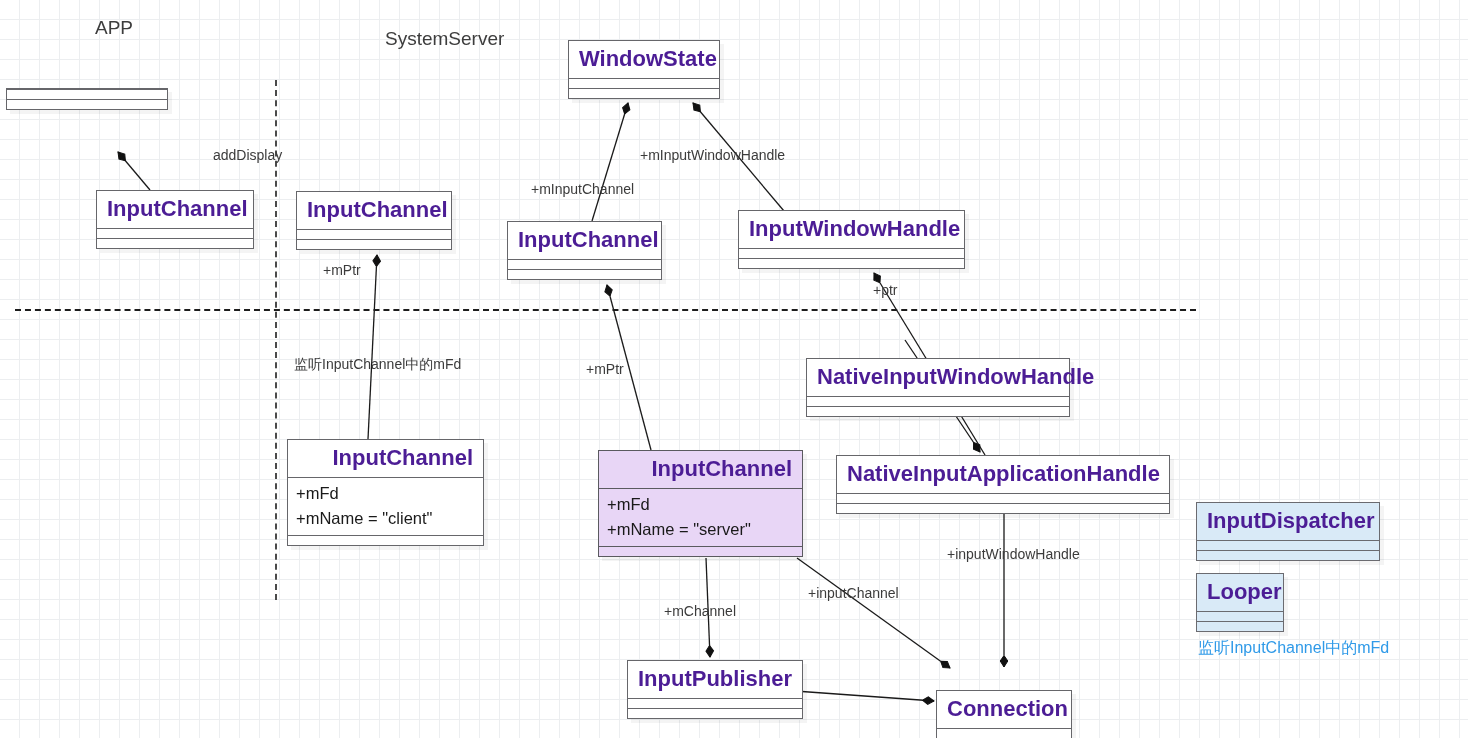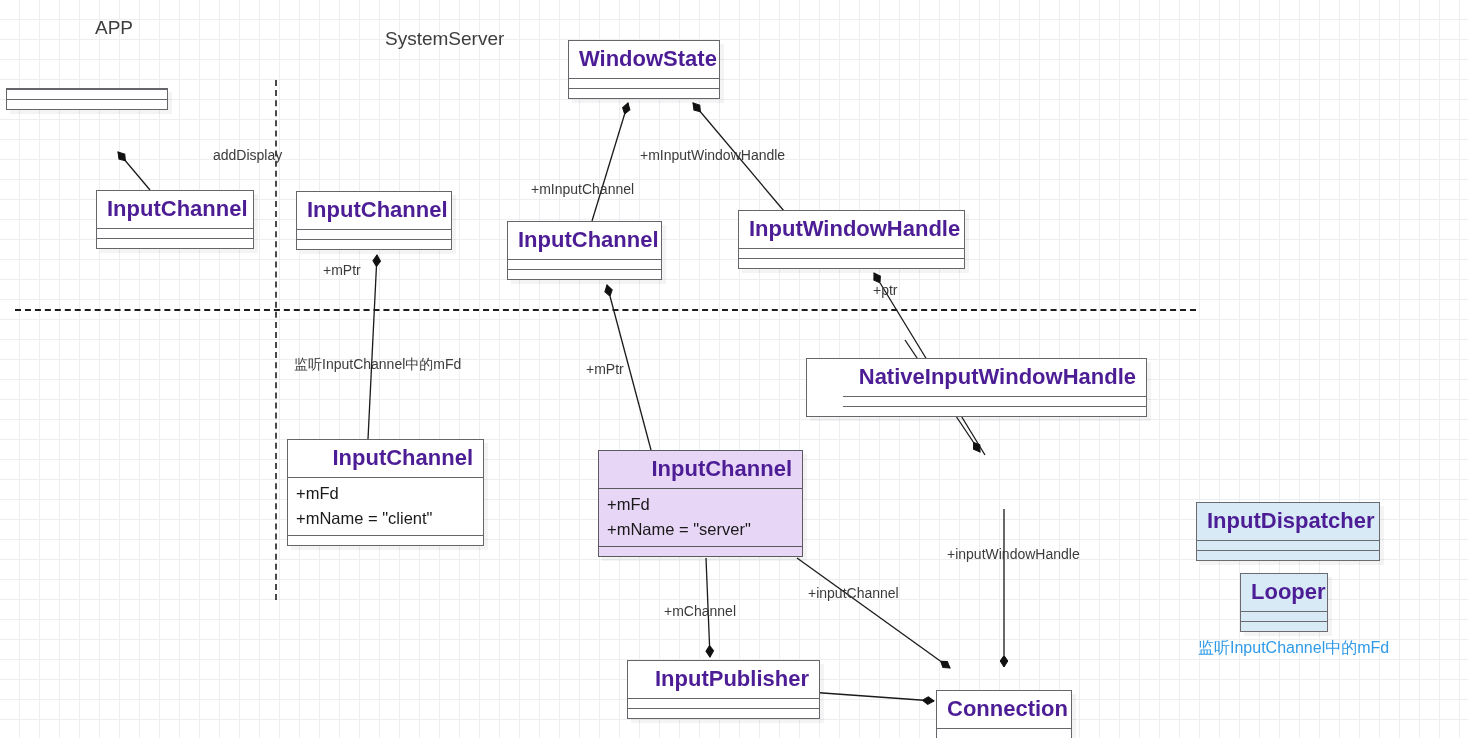--- a/index.html
+++ b/index.html
@@ -202,30 +202,37 @@
     <div class="title">InputChannel</div>
     <div class="sep"></div>
     <div class="attrs">
       <div>+mFd</div>
       <div>+mName = "server"</div>
     </div>
     <div class="sep"></div>
     <div class="band"></div>
   </div>
 
-  <div class="uml" style="left:806px;top:358px;width:341px;padding-left:36px;">
+  <div class="uml" style="left:806px;top:358px;width:264px;">
     <div class="title">NativeInputWindowHandle</div>
     <div class="sep"></div>
     <div class="band"></div>
     <div class="sep"></div>
     <div class="band"></div>
   </div>
 
-
-  <div class="uml" style="left:627px;top:660px;width:193px;">
+  <div class="uml" style="left:836px;top:455px;width:334px;">
+    <div class="title">NativeInputApplicationHandle</div>
+    <div class="sep"></div>
+    <div class="band"></div>
+    <div class="sep"></div>
+    <div class="band"></div>
+  </div>
+
+  <div class="uml" style="left:627px;top:660px;width:176px;">
     <div class="title">InputPublisher</div>
     <div class="sep"></div>
     <div class="band"></div>
     <div class="sep"></div>
     <div class="band"></div>
   </div>
 
   <div class="uml" style="left:936px;top:690px;width:136px;">
     <div class="title">Connection</div>
     <div class="sep"></div>
@@ -235,21 +242,21 @@
   </div>
 
   <div class="uml blue" style="left:1196px;top:502px;width:184px;">
     <div class="title">InputDispatcher</div>
     <div class="sep"></div>
     <div class="band"></div>
     <div class="sep"></div>
     <div class="band"></div>
   </div>
 
-  <div class="uml blue" style="left:1196px;top:573px;width:88px;margin-left:44px;">
+  <div class="uml blue" style="left:1196px;top:573px;width:88px;">
     <div class="title">Looper</div>
     <div class="sep"></div>
     <div class="band"></div>
     <div class="sep"></div>
     <div class="band"></div>
   </div>
 
   <div class="lbl" style="left:213px;top:147px;">addDisplay</div>
   <div class="lbl" style="left:323px;top:262px;">+mPtr</div>
   <div class="lbl" style="left:294px;top:356px;">监听InputChannel中的mFd</div>

